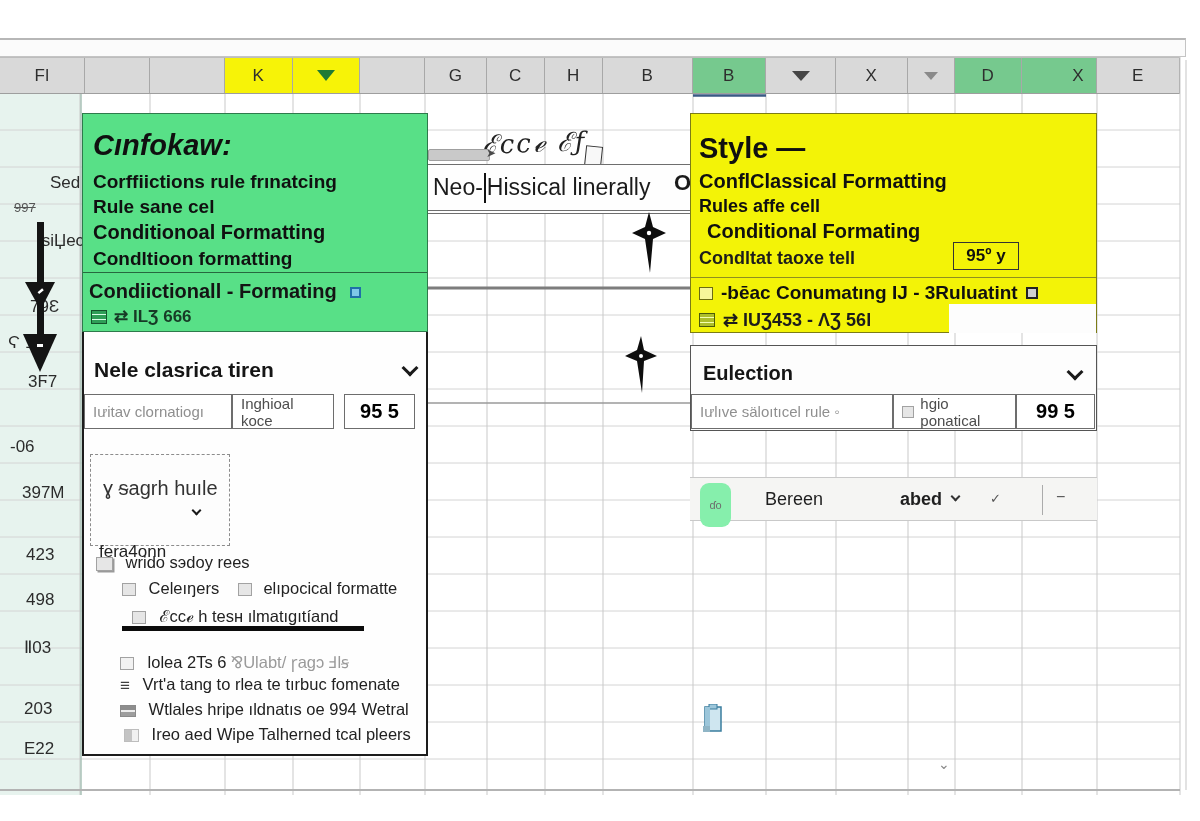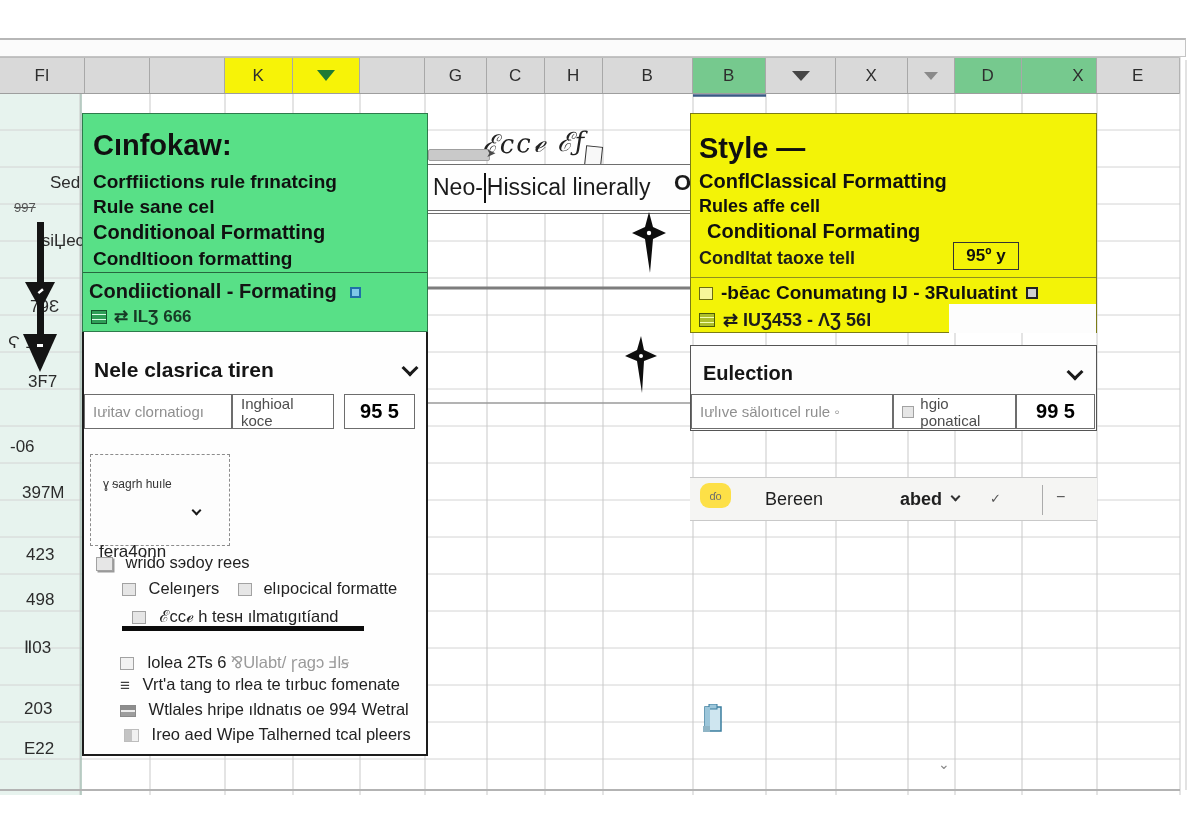--- a/index.html
+++ b/index.html
@@ -176,21 +176,21 @@
   <svg class="abs" style="left:630px; top:212px;" width="38" height="62">
     <polygon points="19,0 23,15 36,21 23,27 20,61 15,27 2,21 15,15" fill="#0d0d0d"></polygon>
     <circle cx="19" cy="21" r="2.2" fill="#ffffff"></circle>
   </svg>
   <svg class="abs" style="left:623px; top:336px;" width="36" height="58">
     <polygon points="18,0 21,14 34,20 21,25 19,57 14,25 2,20 14,14" fill="#0d0d0d"></polygon>
     <circle cx="18" cy="20" r="2" fill="#ffffff"></circle>
   </svg>
 
   <div class="abs" id="green-panel">
-    <div class="abs panel-title" style="left:10px; top:15px;">Cınfokaw:</div>
+    <div class="abs panel-title" style="left:10px; top:15px;font-style:italic;">Cınfokaw:</div>
     <div class="abs panel-line" style="left:10px; top:55px;">Corffiictions rule frınatcing</div>
     <div class="abs panel-line" style="left:10px; top:80px;">Rule sane cel</div>
     <div class="abs panel-line" style="left:10px; top:106px; font-size:20px;">Conditionoal Formatting</div>
     <div class="abs panel-line" style="left:10px; top:132px;">Condltioon formatting</div>
     <div class="abs" style="left:0; top:158px; width:100%; height:0; border-top:1.5px solid #27683f;"></div>
     <div class="abs" style="left:6px; top:166px; font-size:20px; font-weight:bold; color:#141414;">
       <span>Condiictionall - Formating</span>
       <span style="display:inline-block; width:11px; height:11px; background:#7ec8e8; border:2px solid #1f6fa8; margin-left:8px;"></span>
     </div>
     <div class="abs" style="left:8px; top:192px; display:flex; align-items:center; gap:7px;">
@@ -221,21 +221,21 @@
   </div>
 
   <div class="abs" id="left-dialog">
     <div class="abs" style="left:10px; top:26px; font-size:21px; font-weight:bold; color:#151515;">Nele clasrica tiren</div>
     <span class="chev abs" style="left:320px; top:30px;"></span>
     <div class="dcell" style="left:0px; top:62px; width:148px; color:#8f8f8f;">Iưitav clornatiogı</div>
     <div class="dcell" style="left:148px; top:62px; width:102px; color:#4d4d4d; justify-content:center;">Inghioal koce</div>
     <div class="dcell" style="left:260px; top:62px; width:71px; font-size:20px; font-weight:bold; justify-content:center;">95 5</div>
 
     <div class="abs" style="left:6px; top:122px; width:140px; height:92px; border:1.5px dashed #8c8c8c; background:#fdfdfd;">
-      <div class="abs" style="left:12px; top:22px; font-size:12px; color:#333;">ɣ  ᵴagrh huıle</div>
+      <div class="abs" style="left:12px; top:22px; font-size:20px; color:#333;">ɣ  ᵴagrh huıle</div>
       <div class="abs" style="left:8px; top:48px; font-size:17px; color:#222;margin-top:39px;">fera4onn</div>
       <span class="chev sm abs" style="left:102px; top:52px;"></span>
     </div>
 
     <div class="list-row" style="left:12px; top:221px;">
       <span class="cb" style="width:17px; height:14px; box-shadow:1.5px 1.5px 0 #9a9a9a;"></span>
       <span style="margin-left:8px;">wrido sэdoy rees</span>
     </div>
     <div class="list-row" style="left:38px; top:247px;">
       <span class="cb"></span>
@@ -272,21 +272,21 @@
     <span class="chev abs" style="left:378px; top:20px;"></span>
     <div class="dcell" style="left:0px; top:48px; width:202px; color:#8f8f8f;">Iưlıve säloıtıcel rule ◦</div>
     <div class="dcell" style="left:202px; top:48px; width:123px; color:#4d4d4d;">
       <span class="cb" style="width:13px; height:12px; margin-right:6px;"></span>
       <span>hgio ponatical</span>
     </div>
     <div class="dcell" style="left:325px; top:48px; width:79px; font-size:20px; font-weight:bold; justify-content:center;">99 5</div>
   </div>
 
   <div class="abs" style="left:690px; top:477px; width:407px; height:44px; background:#f5f5f3; border-top:1px solid #c9c9c9; border-bottom:1px solid #c9c9c9;">
-    <div class="abs" style="left:10px; top:5px; width:31px; height:25px; background:#fde047; border-radius:9px; display:flex; align-items:center; justify-content:center; font-size:11px; color:#6d6d6d;">ɗo</div>
+    <div class="abs" style="left:10px; top:5px; width:31px; height:44px; background:#86efac; border-radius:9px; display:flex; align-items:center; justify-content:center; font-size:11px; color:#6d6d6d;">ɗo</div>
     <div class="abs" style="left:75px; top:11px; font-size:18px; color:#1f1f1f;">Bereen</div>
     <div class="abs" style="left:210px; top:11px; font-size:18px; font-weight:bold; color:#1f1f1f;">abed</div>
     <span class="chev sm abs" style="left:262px; top:15px; border-color:#333;"></span>
     <div class="abs" style="left:300px; top:13px; font-size:13px; color:#555;">✓</div>
     <div class="abs" style="left:352px; top:7px; width:1px; height:30px; background:#ababab;"></div>
     <div class="abs" style="left:366px; top:10px; font-size:16px; color:#555;">−</div>
   </div>
 
   <svg class="abs" style="left:703px; top:704px;" width="22" height="30">
     <rect x="2" y="3" width="16" height="24" fill="#cfe6f0" stroke="#3a7d9e" stroke-width="1.5"></rect>

